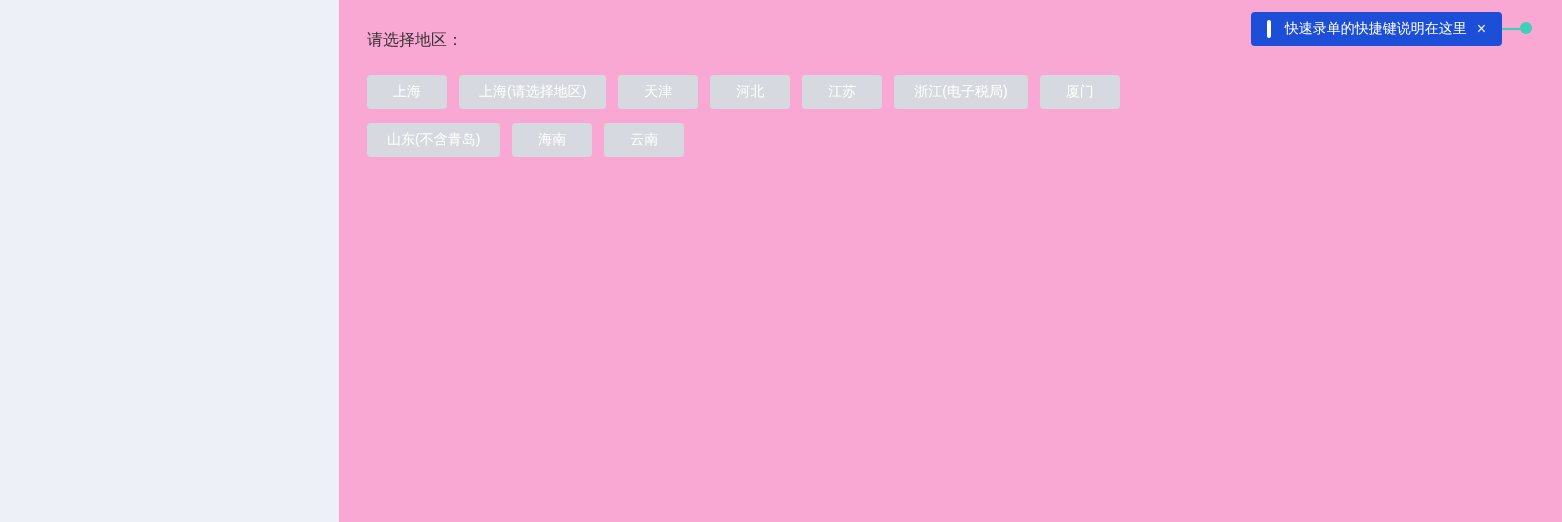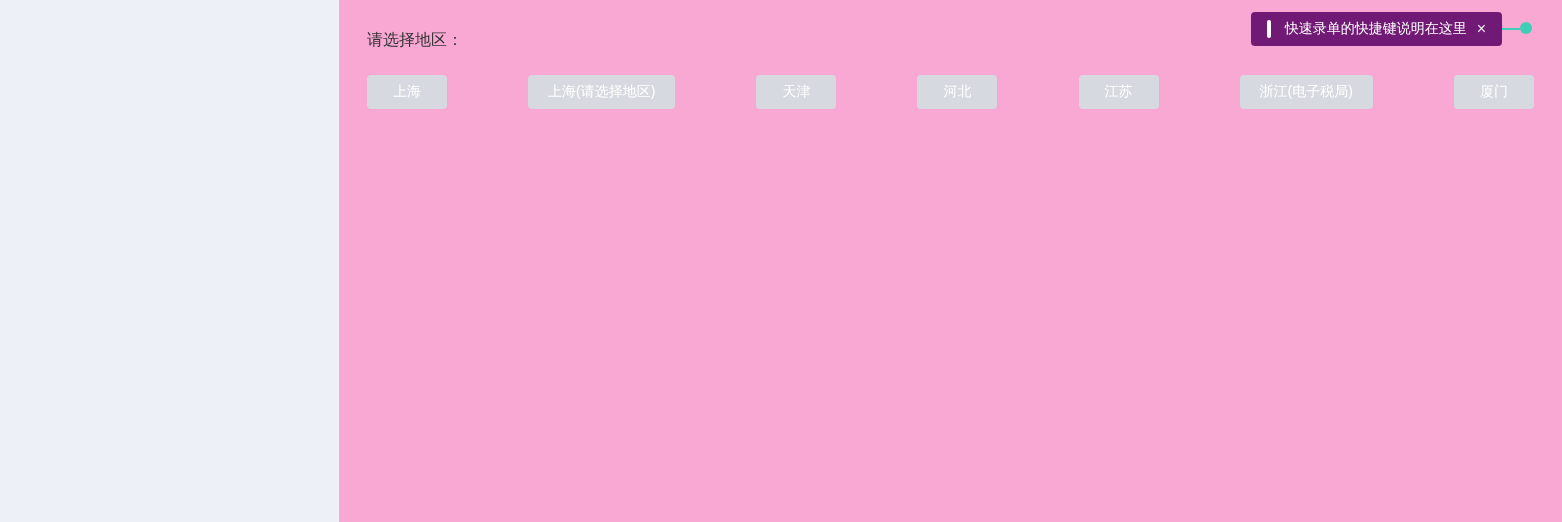--- a/index.html
+++ b/index.html
@@ -42,42 +42,41 @@
       margin-bottom: 24px;
       font-weight: normal;
     }
 
     .region-buttons-row {
       display: flex;
       flex-wrap: nowrap;
       gap: 12px;
       margin-bottom: 14px;
       align-items: center;
-      justify-content: space-between;
     }
 
     .region-btn {
       background: #d6d9df;
       border: none;
       border-radius: 4px;
       color: #ffffff;
       font-size: 14px;
       padding: 8px 20px;
       cursor: pointer;
       white-space: nowrap;
       min-width: 80px;
       text-align: center;
     }
 
     
     .tooltip-bar {
       position: absolute;
       top: 12px;
       right: 60px;
-      background: #701a75;
+      background: #1d4ed8;
       color: #ffffff;
       border-radius: 4px;
       padding: 8px 16px;
       font-size: 14px;
       display: flex;
       gap: 10px;
       white-space: nowrap;
       margin-left: 28px;
     }
 
@@ -132,20 +131,25 @@
   <div class="region-buttons-row">
     <button class="region-btn">上海</button>
     <button class="region-btn">上海(请选择地区)</button>
     <button class="region-btn">天津</button>
     <button class="region-btn">河北</button>
     <button class="region-btn">江苏</button>
     <button class="region-btn">浙江(电子税局)</button>
     <button class="region-btn">厦门</button>
   </div>
 
+  <div class="region-buttons-row">
+    <button class="region-btn">山东(不含青岛)</button>
+    <button class="region-btn">海南</button>
+    <button class="region-btn">云南</button>
+  </div>
 </div>
 
 <div class="tooltip-bar">
   <span class="left-accent"></span>
   <span>快速录单的快捷键说明在这里</span>
   <button class="close-btn">×</button>
 </div>
 <div class="tooltip-connector"></div>
 <div class="tooltip-dot"></div>
 

